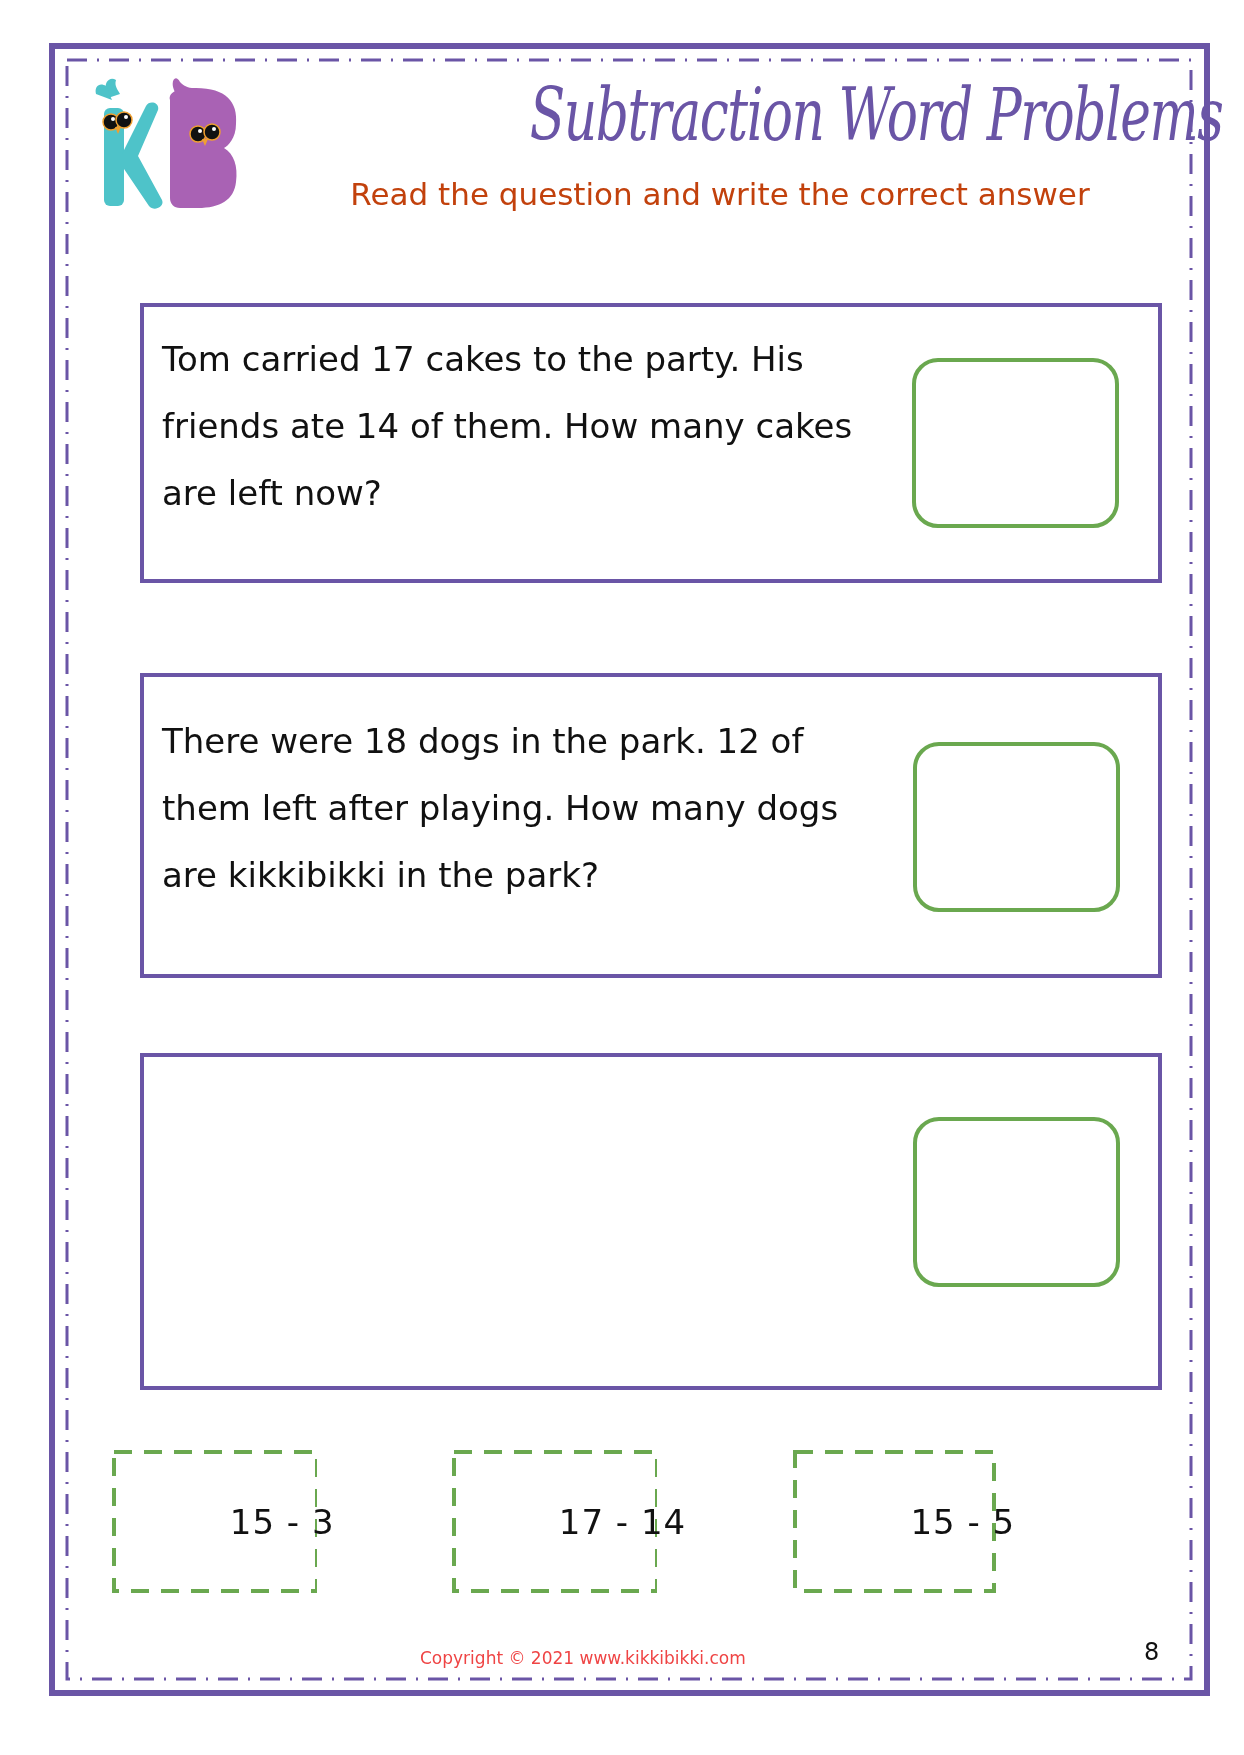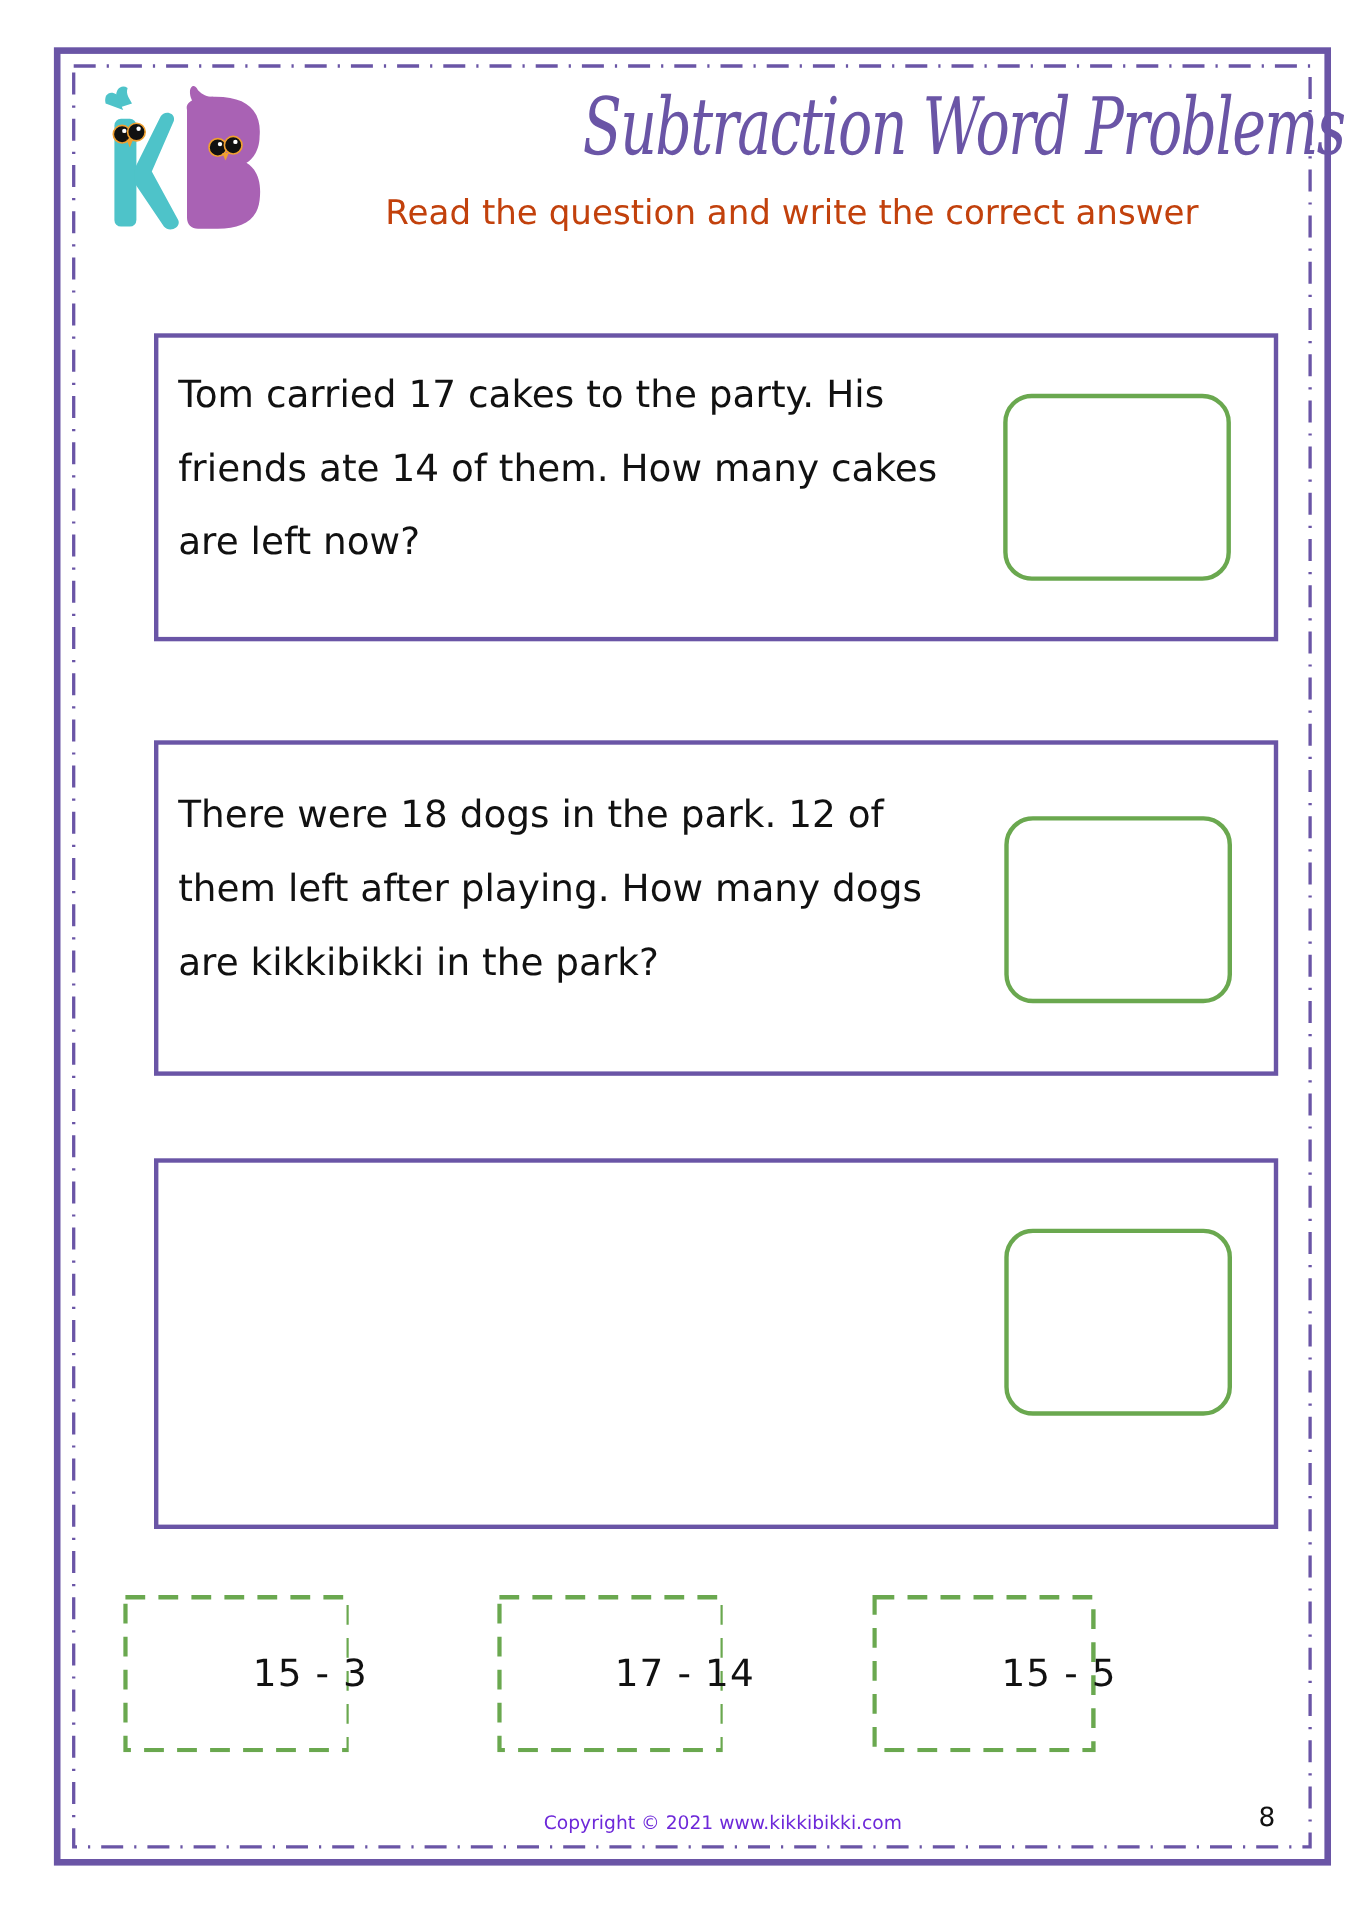--- a/index.html
+++ b/index.html
@@ -20,21 +20,21 @@
   .q-box { left: 111px; width: 1022px; box-sizing: border-box; border: 4px solid #6a55a6; margin-left: 29px; }
   .q-text { left: 18px; width: 760px; font-size: 34px; line-height: 67px; color: #111; }
   .q-text div { white-space: nowrap; }
   .answer-box { width: 207px; height: 170px; box-sizing: border-box; border: 4px solid #6aa84f; border-radius: 26px; background: #fff; }
 
   .choices { left: 112px; top: 1450px; width: 1021px; height: 143px; display: flex; }
   .choice { flex: 1; position: relative; display: flex; align-items: center; justify-content: center; font-size: 34px; color: #111; letter-spacing: 1px; }
   .choice svg { position: absolute; left: 0; top: 0; }
   .choice span { position: relative; }
 
-  .copyright { left: 420px; top: 1648px; width: 400px; text-align: right; font-size: 17px; color: #6d28d9; white-space: nowrap; }
+  .copyright { left: 420px; top: 1648px; width: 400px; text-align: left; font-size: 17px; color: #ef4444; white-space: nowrap; }
   .page-num { left: 1144px; top: 1638px; font-size: 24px; color: #111; }
 </style>
 </head>
 <body>
 
 <div class="abs outer-border"></div>
 
 <svg class="abs inner-frame" width="1130" height="1625" viewBox="0 0 1130 1625">
   <rect x="3" y="3" width="1124" height="1619" fill="none" stroke="#6a55a6" stroke-width="3" stroke-dasharray="20 10 2 10"></rect>
 </svg>

